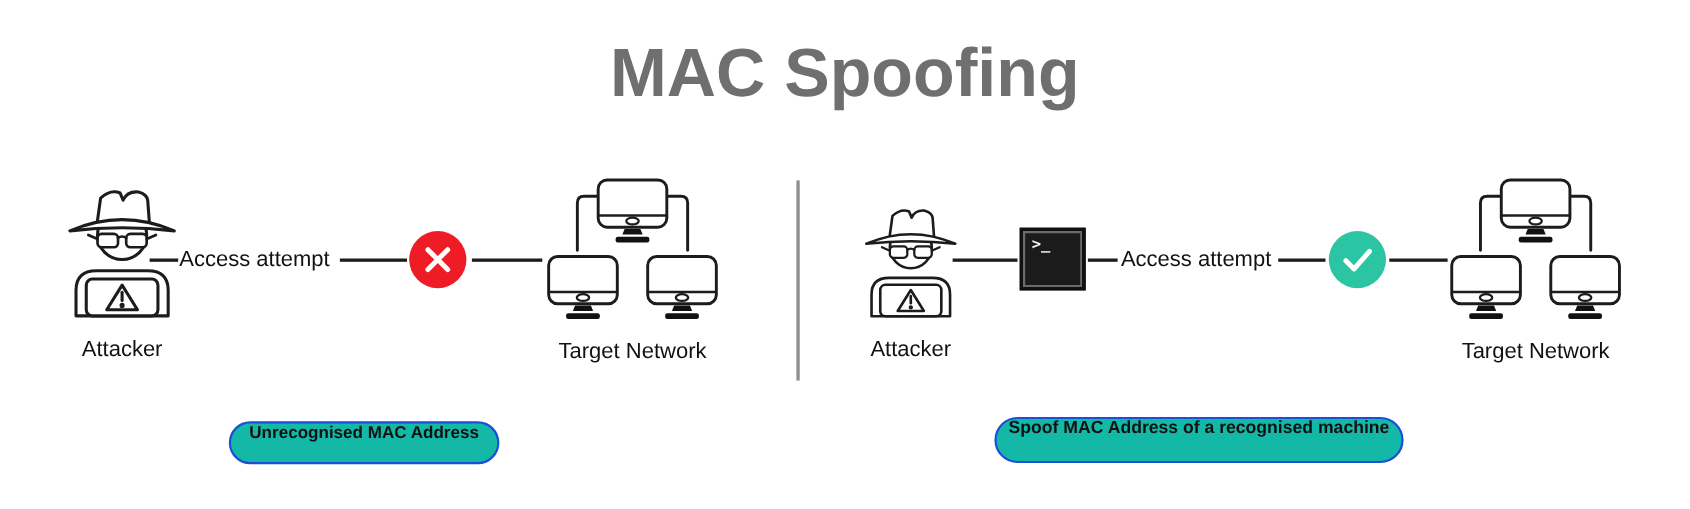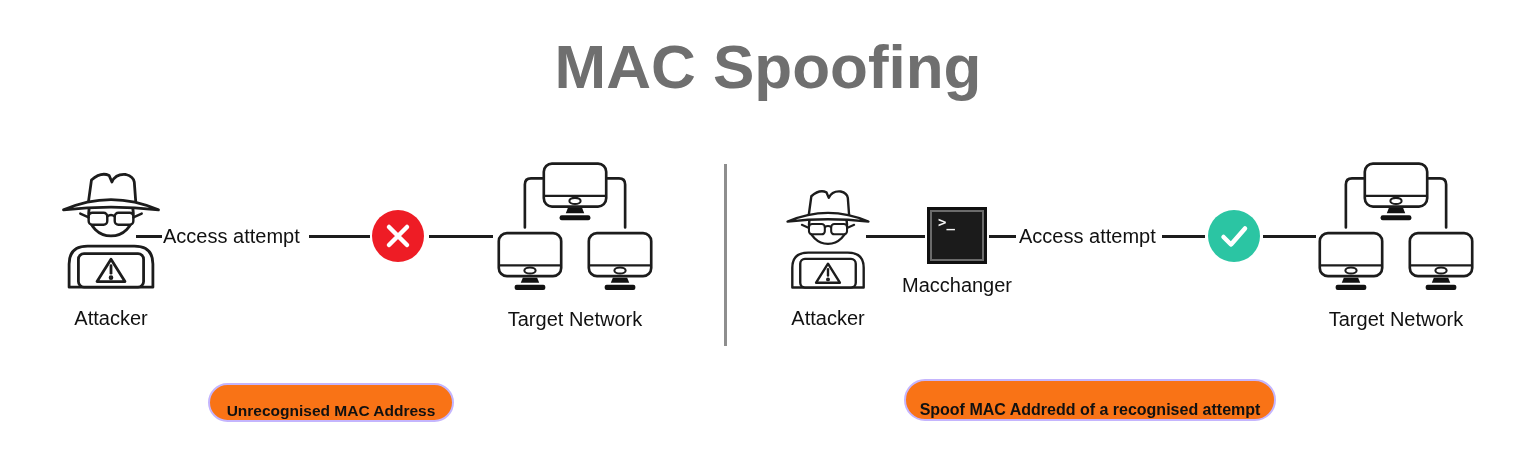--- a/index.html
+++ b/index.html
@@ -57,22 +57,22 @@
   .lbl{
     position:absolute;font-size:20px;color:#111;text-align:center;white-space:nowrap;line-height:1.2;
   }
   .lbl-attacker-left{left:57px;top:306px;width:108px;}
   .lbl-attacker-right{left:782px;top:306px;width:92px;}
   .lbl-tool{left:897px;top:273px;width:120px;}
   .lbl-network-left{left:497px;top:307px;width:156px;}
   .lbl-network-right{left:1318px;top:307px;width:156px;}
 
   .pill{
-    position:absolute;background:#f97316;border:2px solid #c4b5fd;border-radius:22px;
-    display:flex;align-items:flex-end;justify-content:center;
+    position:absolute;background:#14b8a6;border:2px solid #1d4ed8;border-radius:22px;
+    display:flex;align-items:flex-start;justify-content:center;
     color:#111;font-weight:600;white-space:nowrap;
   }
   .pill-left{left:208px;top:383px;width:246px;height:39px;font-size:15.5px;}
   .pill-right{left:904px;top:379px;width:372px;height:42px;font-size:16px;}
 
   svg{display:block;}
 </style>
 </head>
 <body>
 
@@ -176,21 +176,20 @@
       </g>
     </svg>
   </span>
   <div class="lbl lbl-attacker-right">Attacker</div>
 
   <div class="hline lnD"></div>
 
   <div class="terminal">
     <span>&gt;_</span>
   </div>
-  <div class="lbl lbl-tool">Macchanger</div>
 
   <div class="hline lnE"></div>
   <div class="flow-label flow-right">Access attempt</div>
   <div class="hline lnF"></div>
 
   <div class="badge badge-allow">
     <svg viewBox="0 0 52 52" width="52" height="52">
       <path d="M15.5,27 L23,34.5 L37,18.5" stroke="#fff" stroke-width="4.5" stroke-linecap="round" stroke-linejoin="round" fill="none"></path>
     </svg>
   </div>
@@ -221,16 +220,16 @@
           <ellipse cx="32" cy="38" rx="5.5" ry="3" fill="#fff" stroke="#1c1c1c" stroke-width="2"></ellipse>
           <path d="M25,45 L39,45 L41,50 L23,50 Z" fill="#111"></path>
           <rect x="17" y="52" width="30" height="5" rx="2" fill="#111"></rect>
         </g>
       </g>
     </svg>
   </span>
   <div class="lbl lbl-network-right">Target Network</div>
 
   <div class="pill pill-right">
-    <span>Spoof MAC Addredd of a recognised attempt</span>
+    <span>Spoof MAC Address of a recognised machine</span>
   </div>
 
 </div>
 
 </body></html>

